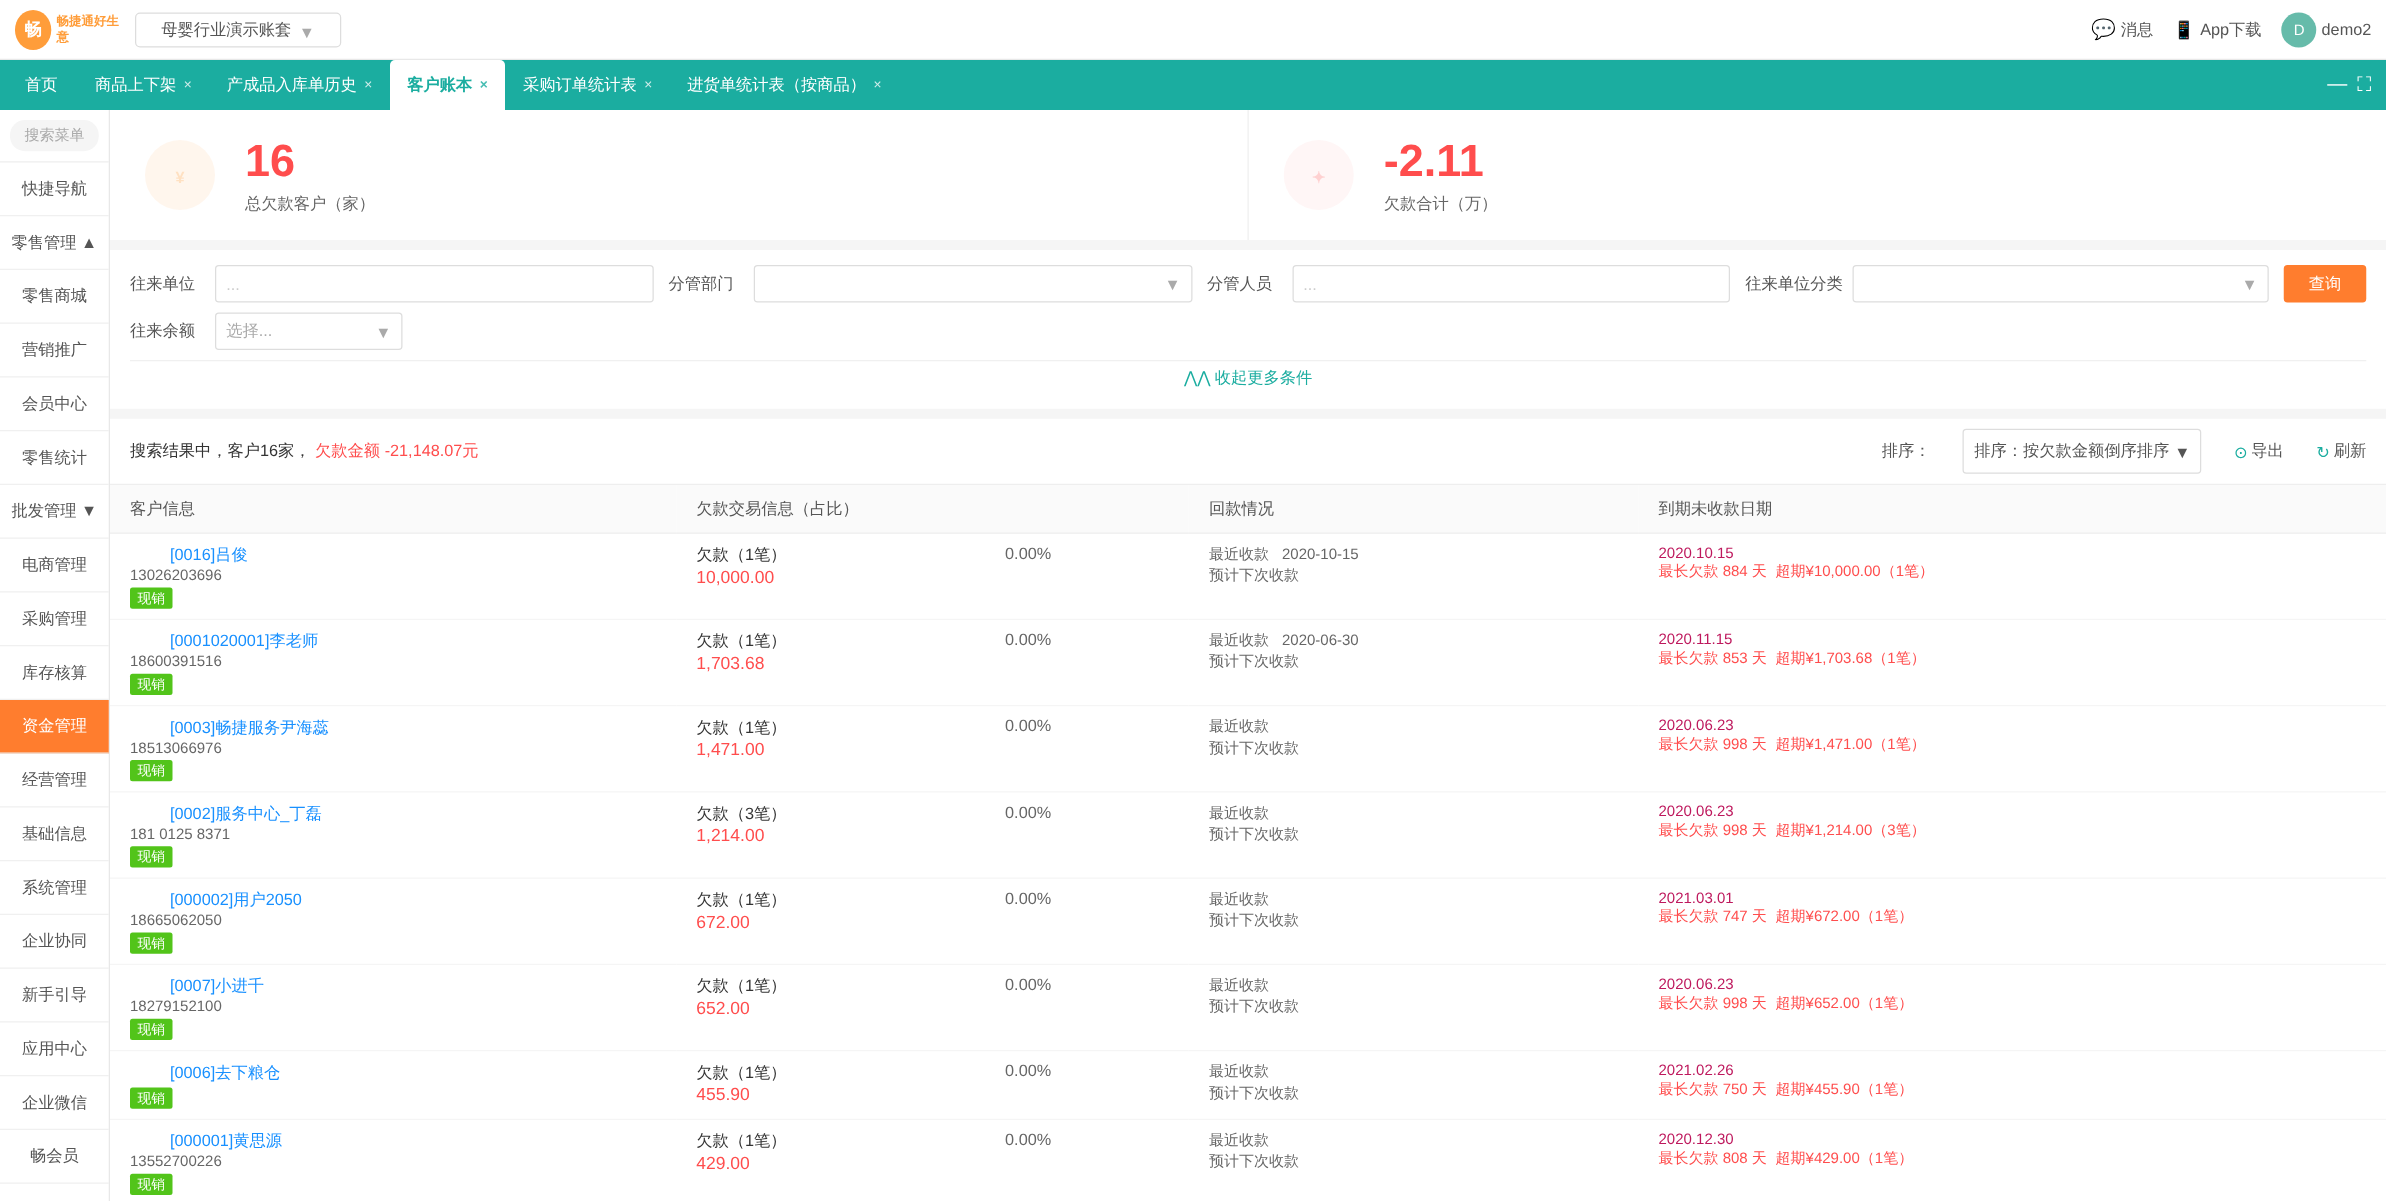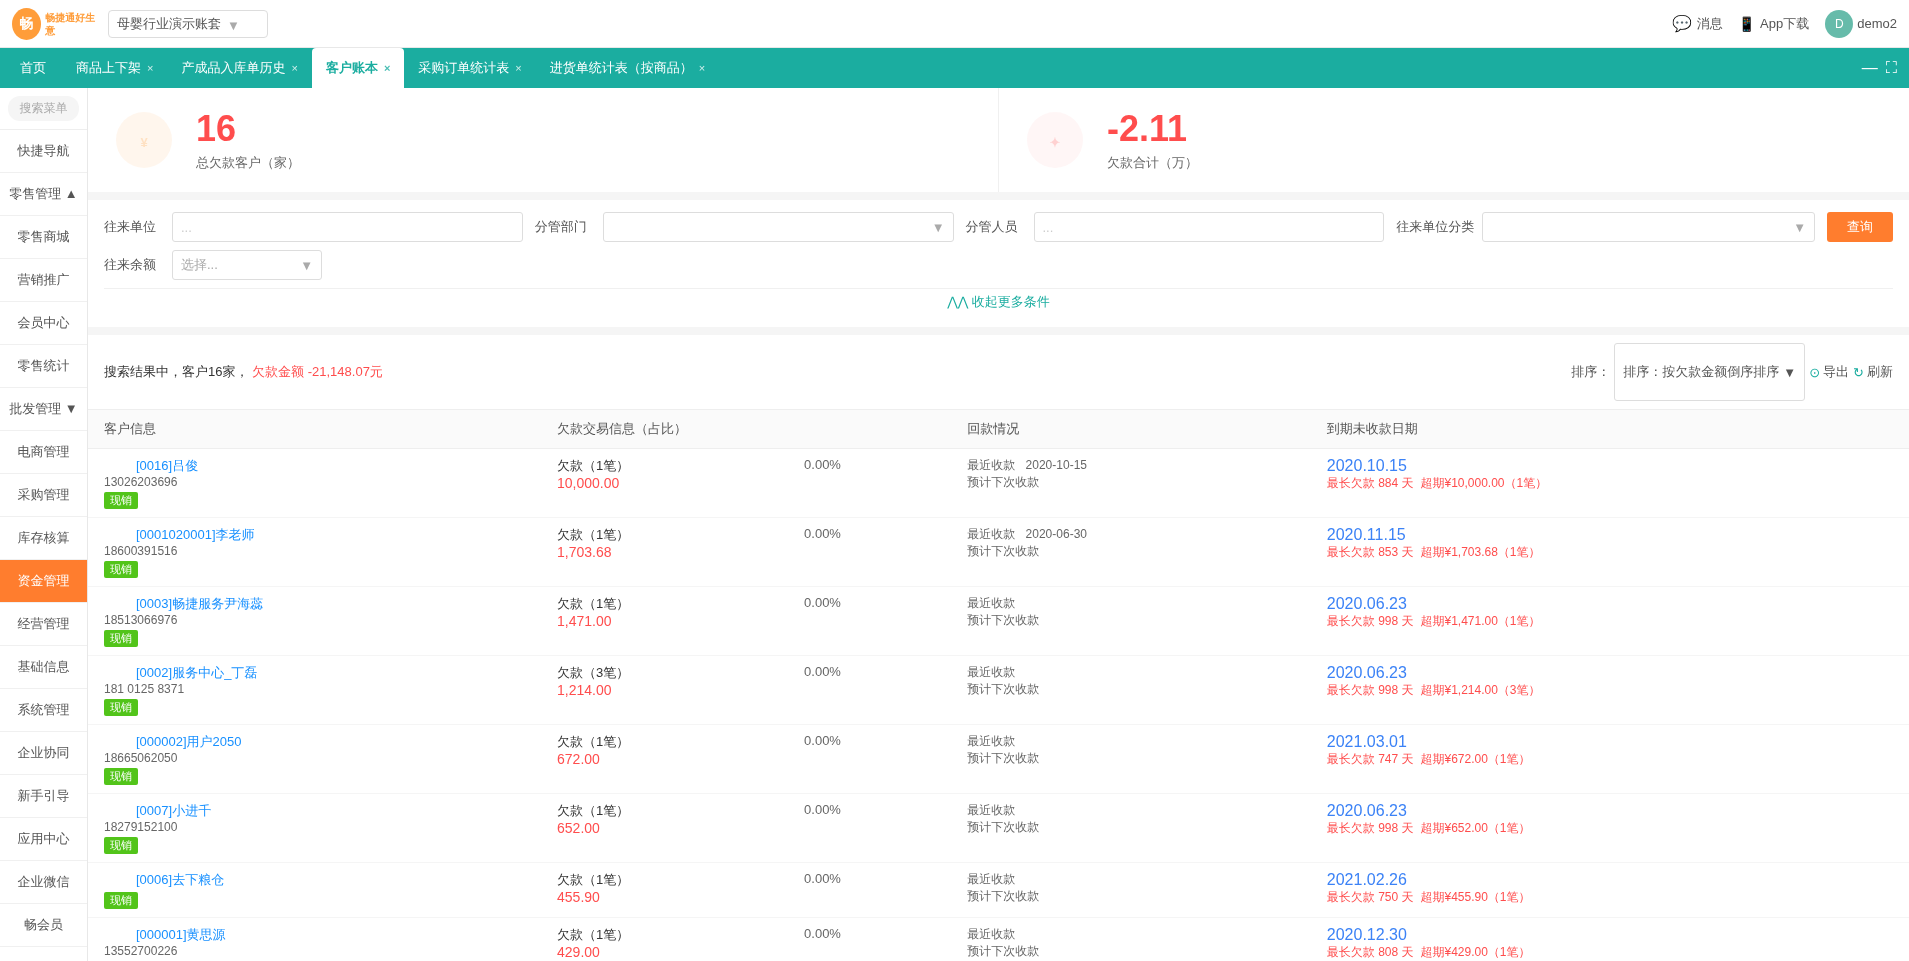--- a/index.html
+++ b/index.html
@@ -3,21 +3,21 @@
   <meta charset="utf-8">
   <style>
     * { box-sizing: border-box; margin: 0; padding: 0; font-family: 'Microsoft YaHei', Arial, sans-serif; font-size: 13px; }
     body { background: #f5f5f5; min-width: 1909px; }
 
     
     .top-bar { display: flex; align-items: center; background: #fff; height: 48px; border-bottom: 1px solid #e8e8e8; padding: 0 12px; }
     .logo-area { display: flex; align-items: center; width: 88px; }
     .logo-icon { width: 32px; height: 32px; background: #ff9d3a; border-radius: 50%; display: flex; align-items: center; justify-content: center; color: #fff; font-size: 14px; font-weight: bold; margin-right: 4px; }
     .logo-text { font-size: 11px; color: #ff9d3a; line-height: 1.2; }
-    .industry-selector { display: flex; align-items: flex-end; color: #555; font-size: 12px; padding: 4px 8px; border: 1px solid #ddd; border-radius: 4px; margin-left: 8px; cursor: pointer; min-width: 160px; }
+    .industry-selector { display: flex; align-items: flex-end; color: #555; font-size: 12px; padding: 4px 20px; border: 1px solid #ddd; border-radius: 4px; margin-left: 8px; cursor: pointer; min-width: 160px; }
     .top-bar-right { margin-left: auto; display: flex; align-items: center; gap: 16px; color: #555; font-size: 13px; }
     .top-bar-right .item { display: flex; align-items: center; gap: 4px; cursor: pointer; }
     .avatar { width: 28px; height: 28px; border-radius: 50%; background: #ccc; overflow: hidden; display: flex; align-items: center; justify-content: center; font-size: 12px; color: #fff; background: #66bbaa; }
 
     
     .nav-tabs { display: flex; align-items: center; background: #1bada0; height: 40px; padding: 0 4px; }
     .nav-tab { display: flex; align-items: center; padding: 0 14px; height: 40px; color: #fff; font-size: 13px; cursor: pointer; white-space: nowrap; }
     .nav-tab.home { padding: 0 16px; }
     .nav-tab.active { background: #fff; color: #1bada0; font-weight: bold; border-radius: 4px 4px 0 0; }
     .nav-tab .close-x { margin-left: 6px; font-size: 11px; opacity: 0.8; }
@@ -58,38 +58,38 @@
     .filter-label { color: #555; font-size: 13px; white-space: nowrap; margin-right: 8px; min-width: 60px; }
     .filter-input { flex: 1; border: 1px solid #ddd; border-radius: 3px; padding: 5px 8px; font-size: 13px; color: #333; display: flex; align-items: center; justify-content: space-between; cursor: pointer; background: #fff; min-height: 30px; }
     .filter-select { flex: 1; border: 1px solid #ddd; border-radius: 3px; padding: 5px 8px; font-size: 13px; color: #333; display: flex; align-items: center; justify-content: space-between; cursor: pointer; background: #fff; min-height: 30px; }
     .query-btn { background: #ff7d2e; color: #fff; border: none; border-radius: 3px; padding: 6px 20px; font-size: 13px; cursor: pointer; white-space: nowrap; }
     .collapse-bar { text-align: center; padding: 4px; color: #1bada0; font-size: 12px; cursor: pointer; border-top: 1px solid #f0f0f0; margin-top: 4px; }
 
     
     .results-header { background: #fff; padding: 8px 16px; display: flex; align-items: center; justify-content: space-between; border-bottom: 1px solid #eee; }
     .results-info { font-size: 13px; color: #333; }
     .results-info .amount { color: #ff4d4d; }
-    .results-actions { display: flex; align-items: center; gap: 4px; font-size: 12px; color: #555; }
-    .sort-select { display: flex; align-items: center; gap: 4px; cursor: pointer; border: 1px solid #ddd; padding: 19px 8px; border-radius: 3px; }
+    .results-actions { display: flex; align-items: center; gap: 26px; font-size: 12px; color: #555; }
+    .sort-select { display: flex; align-items: center; gap: 4px; cursor: pointer; border: 1px solid #ddd; padding: 8px 8px; border-radius: 3px; }
     .action-btn { display: flex; align-items: center; gap: 3px; cursor: pointer; }
     .action-btn .icon { color: #1bada0; }
 
     
     .data-table { background: #fff; width: 100%; border-collapse: collapse; }
     .data-table th { padding: 10px 16px; text-align: left; background: #fafafa; border-bottom: 1px solid #eee; color: #555; font-weight: normal; font-size: 13px; }
     .data-table td { padding: 8px 16px; border-bottom: 1px solid #f5f5f5; vertical-align: top; }
     .customer-name-link { color: #1890ff; cursor: pointer; font-size: 13px; margin-left: 32px; }
     .customer-phone { color: #666; font-size: 12px; }
     .tag-green { display: inline-block; background: #52c41a; color: #fff; font-size: 11px; padding: 1px 6px; border-radius: 2px; margin-top: 3px; }
     .debt-amount { color: #ff4d4d; font-size: 14px; }
     .debt-count { color: #333; font-size: 13px; }
     .debt-pct { color: #666; font-size: 13px; }
     .recovery-date { color: #666; font-size: 12px; }
     .recovery-next { color: #666; font-size: 12px; }
-    .overdue-date { color: #3b82f6; font-size: 16px; }
+    .overdue-date { color: #be185d; font-size: 12px; }
     .overdue-days { color: #ff4d4d; font-size: 12px; }
   </style>
 </head>
 <body>
 
 <div class="top-bar">
   <div class="logo-area">
     <div class="logo-icon">畅</div>
     <div class="logo-text" style="font-size:10px;line-height:1.3;color:#ff9d3a;font-weight:bold;">畅捷通好生意</div>
   </div>

